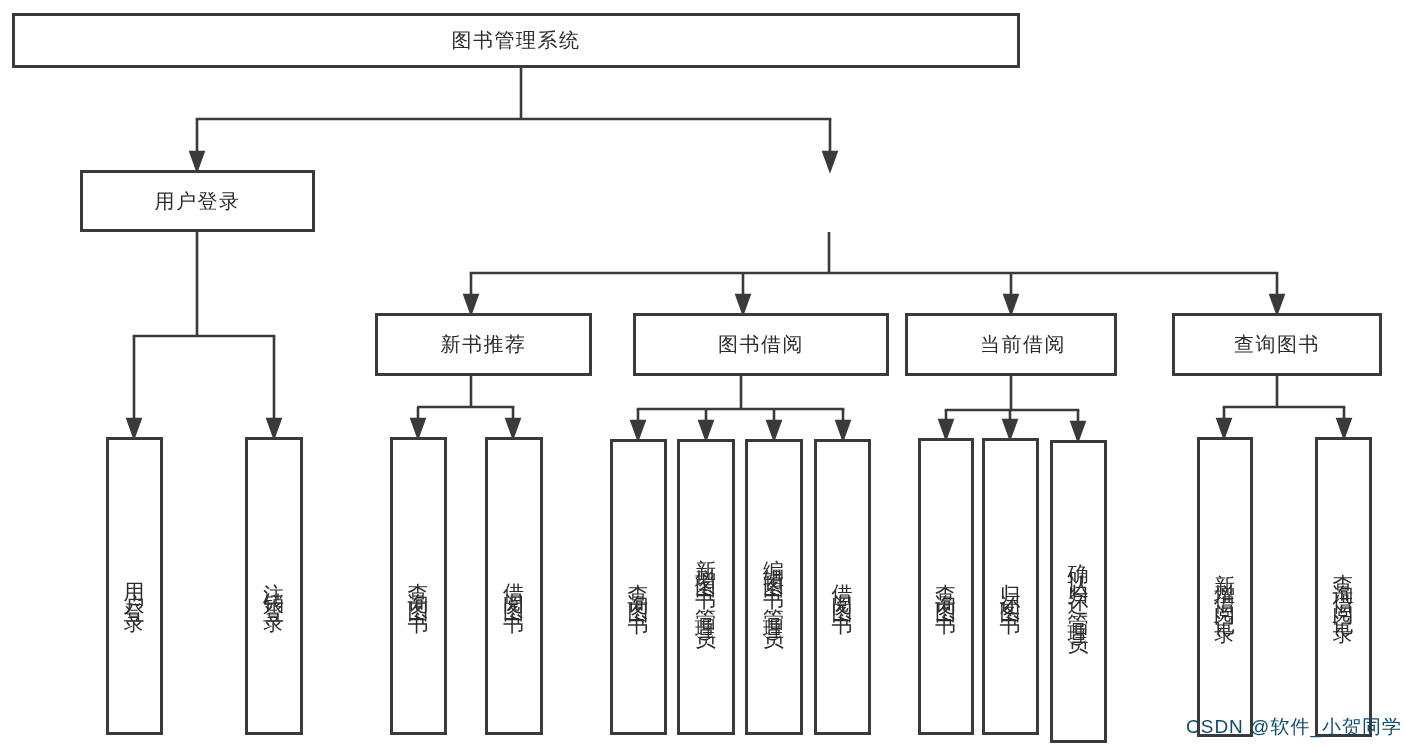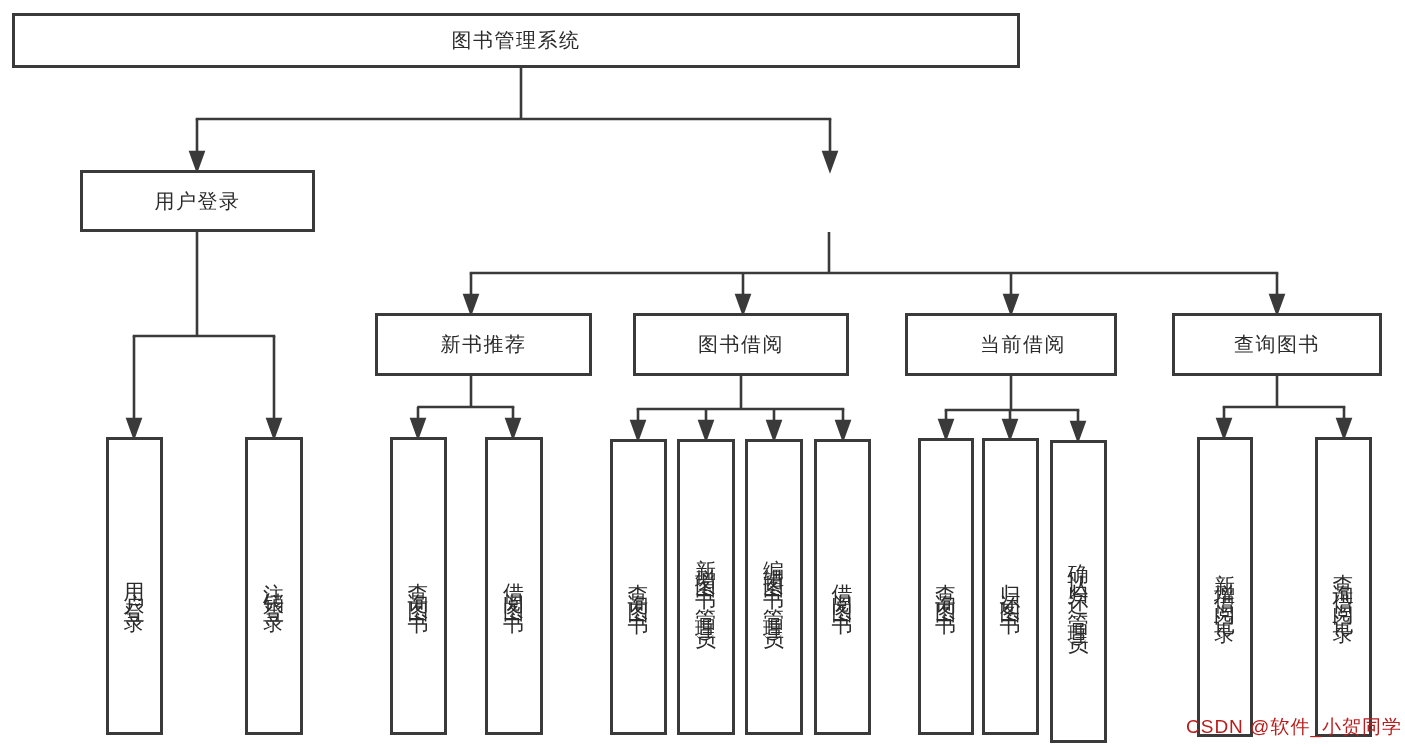--- a/index.html
+++ b/index.html
@@ -55,21 +55,21 @@
     letter-spacing: 10px;
     line-height: 1;
     color: #2b2b2b;
     white-space: nowrap;
   }
   .watermark {
     position: absolute;
     left: 1186px;
     top: 714px;
     font-size: 19px;
-    color: #b91c1c;
+    color: #0c4a6e;
     letter-spacing: 1px;
     z-index: 3;
     white-space: nowrap;
   }
 </style>
 </head>
 <body>
 
 <div id="canvas">
 
@@ -149,21 +149,21 @@
         <path d="M1344,437 L1337.5,419 L1350.5,419 Z"></path>
       </g>
     </g>
   </svg>
 
   <div class="node" style="left:12px; top:13px; width:1008px; height:55px;">图书管理系统</div>
 
   <div class="node" style="left:80px; top:170px; width:235px; height:62px;">用户登录</div>
 
   <div class="node" style="left:363px; top:313px; width:217px; height:63px;margin-left:12px;">新书推荐</div>
-  <div class="node" style="left:633px; top:313px; width:216px; height:63px;">图书借阅</div>
+  <div class="node" style="left:633px; top:313px; width:256px; height:63px;">图书借阅</div>
   <div class="node" style="left:905px; top:313px; width:212px; height:63px;padding-left:24px;">当前借阅</div>
   <div class="node" style="left:1172px; top:313px; width:210px; height:63px;">查询图书</div>
 
   <div class="vnode" style="left:106px; top:437px; width:57px; height:298px;">
     <span class="vtext">用户登录</span>
   </div>
   <div class="vnode" style="left:245px; top:437px; width:58px; height:298px;">
     <span class="vtext">注销登录</span>
   </div>
 

